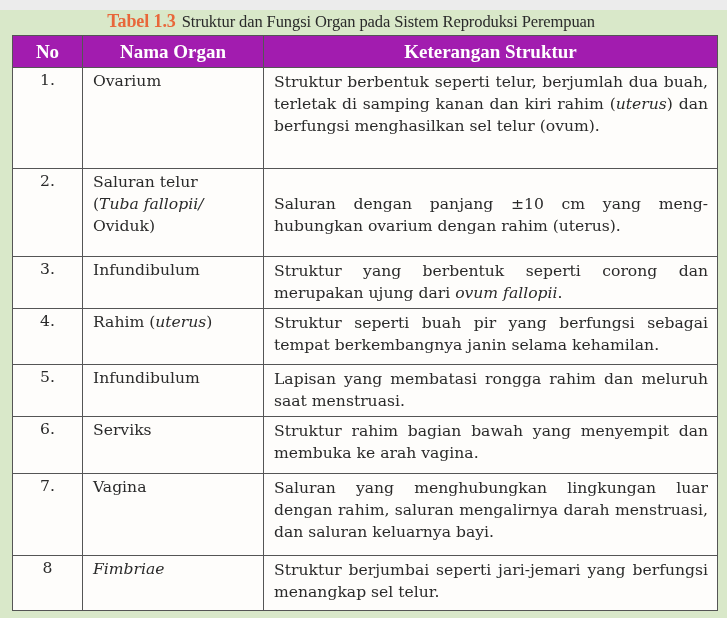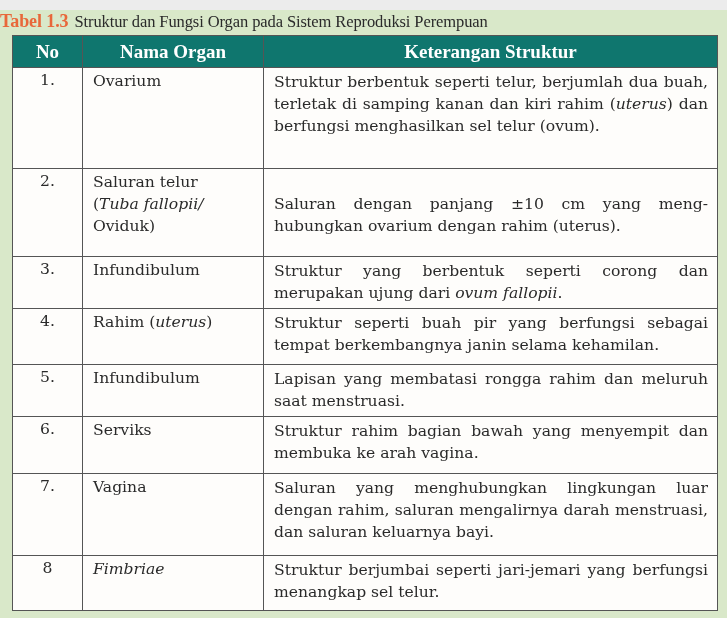--- a/index.html
+++ b/index.html
@@ -8,37 +8,37 @@
     background: #d9e8c9;
     position: relative;
     font-family: "DejaVu Serif", "Liberation Serif", serif;
     color: #2a2a2a;
   }
   .topband {
     position: absolute; left: 0; top: 0; width: 727px; height: 10px;
     background: #ececec;
   }
   .caption {
-    position: absolute; left: 0; top: 9px; width: 595px; text-align: left;
+    position: absolute; left: 0; top: 9px; width: 595px; text-align: right;
     font-size: 16.5px; line-height: 24px; white-space: nowrap;
     font-family: "Liberation Serif", "DejaVu Serif", serif;
     letter-spacing: -0.1px;
   }
   .caption .lbl { color: #e8673a; font-weight: bold; font-size: 18px; margin-right: 6px; }
   .caption .ttl { color: #2a2a2a; }
   table {
     position: absolute; left: 12px; top: 35px;
     width: 705px;
     border-collapse: collapse;
     table-layout: fixed;
     background: #fefdfb;
   }
   th, td { border: 1.2px solid #555; padding: 0; vertical-align: top; }
   th {
-    background: #0f766e; color: #ffffff;
+    background: #a21caf; color: #ffffff;
     font-family: "Liberation Serif", "DejaVu Serif", serif;
     font-weight: bold; font-size: 19px; height: 31px; line-height: 31px;
     text-align: center;
   }
   td {
     font-size: 15.6px; line-height: 22px;
   }
   td.no { text-align: center; padding-top: 1px; }
   td.organ { padding: 2px 8px 0 10px; }
   td.desc { padding: 3px 9px 0 10px; text-align: justify; }

